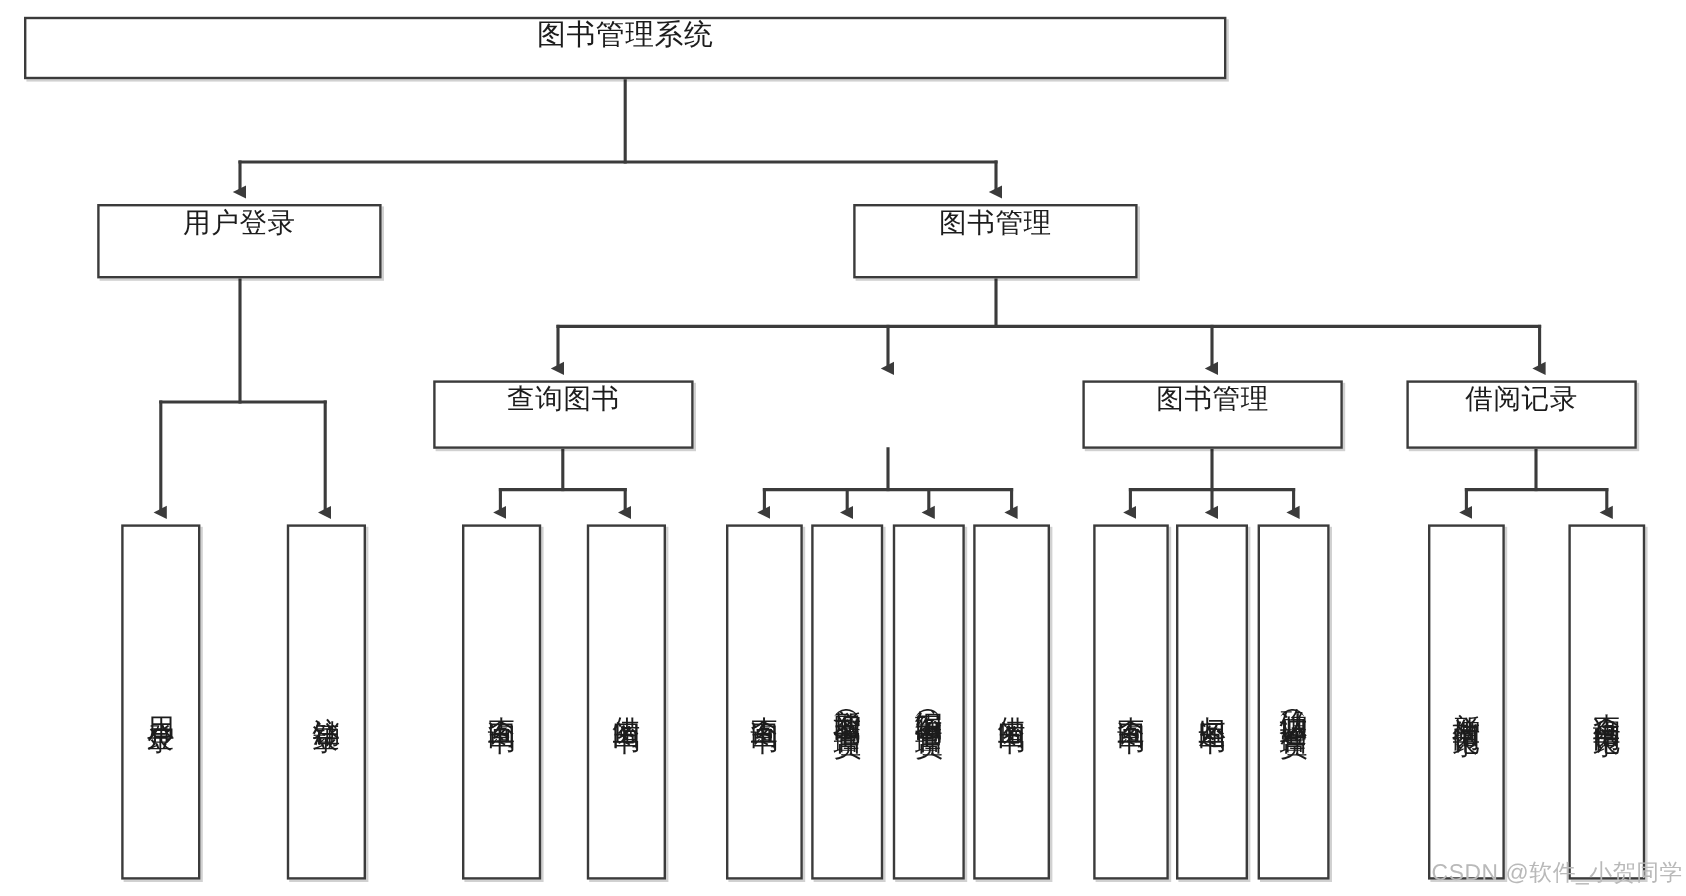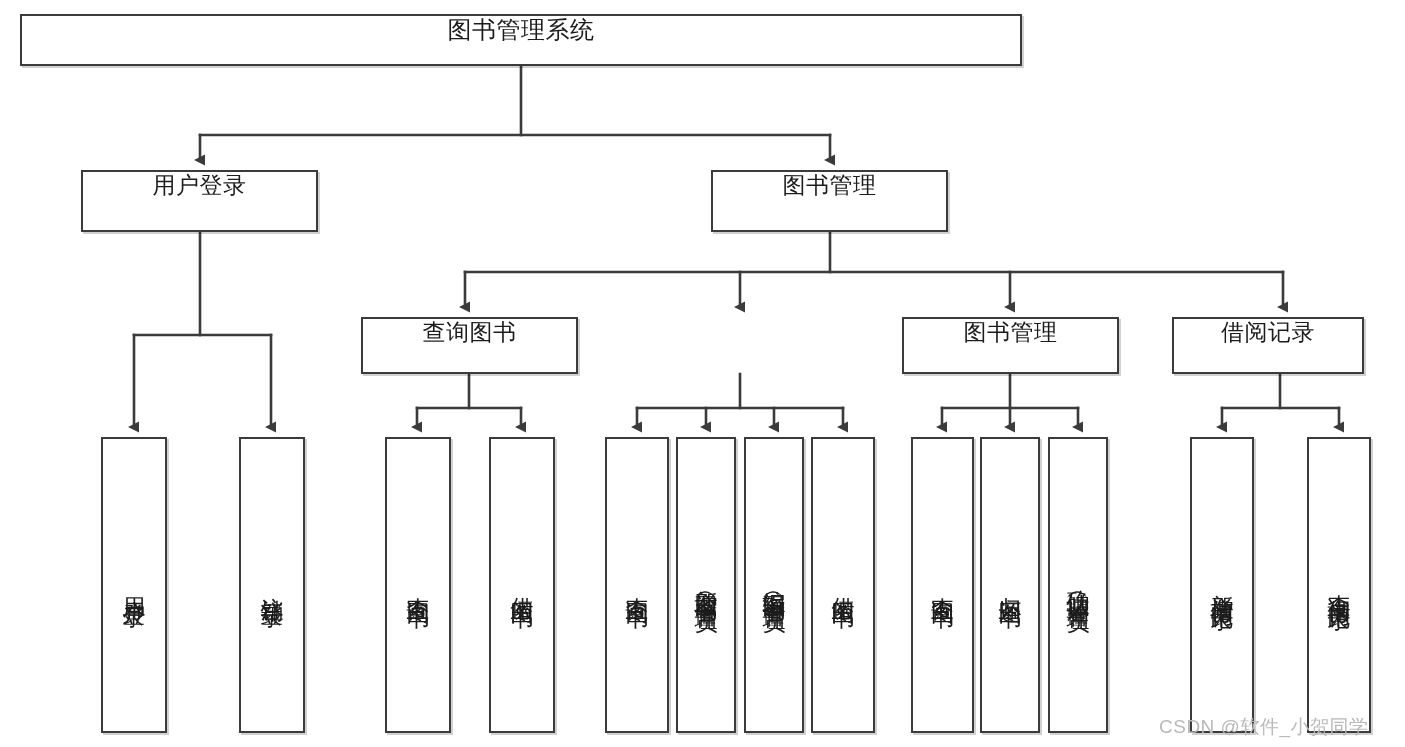--- a/index.html
+++ b/index.html
@@ -184,15 +184,15 @@
     <span class="label">确认归还（管理员）</span>
   </div>
 
   <div class="node vertical" style="left:1190px; top:437px; width:64px; height:296px;">
     <span class="label">新增借阅记录</span>
   </div>
   <div class="node vertical" style="left:1307px; top:437px; width:64px; height:296px;">
     <span class="label">查询借阅记录</span>
   </div>
 
-  <div class="watermark" style="left:1159px; top:714px;text-align:center;">CSDN @软件_小贺同学</div>
+  <div class="watermark" style="left:1193px; top:714px;text-align:center;">CSDN @软件_小贺同学</div>
 
 </div>
 
 </body></html>

